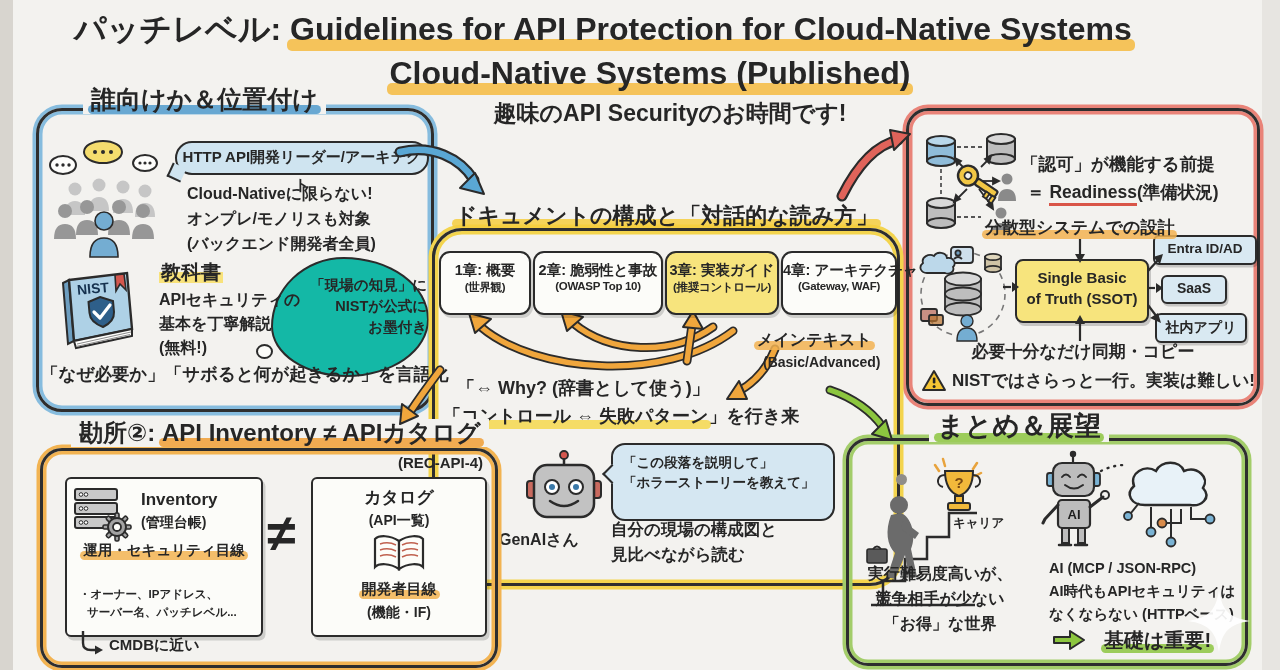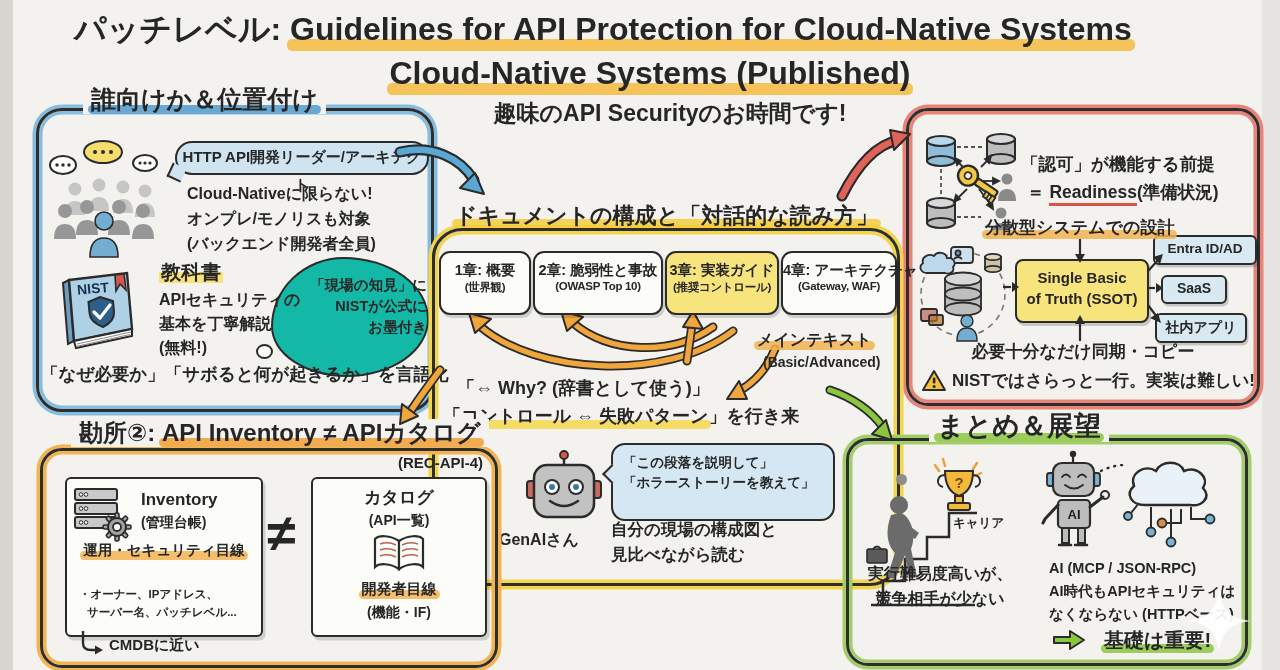--- a/index.html
+++ b/index.html
@@ -402,20 +402,21 @@
         <path d="M28,62 C22,78 24,92 32,100 L24,124 L32,126 L42,102 L46,126 L54,124 L48,96 C54,82 48,64 38,60 Z"></path>
         <path d="M40,68 L56,80 L52,86 L38,76 Z"></path>
       </g>
       <rect x="4" y="96" width="20" height="14" rx="2" fill="#5a5a5a" stroke="#2b2b2b" stroke-width="1.6"></rect>
       <path d="M10,96 q4,-5 8,0" stroke="#2b2b2b" stroke-width="1.8" fill="none"></path>
     </svg>
     <div class="ln" style="left:104px;top:74px;font-size:12.5px">キャリア</div>
 
     <div class="ln ctr" style="left:2px;top:122px;width:178px;font-size:16px">実行難易度高いが、</div>
     <div class="ln ctr" style="left:2px;top:147px;width:178px;font-size:16px">競争相手が少ない</div>
+    <div class="ln ctr" style="left:2px;top:172px;width:178px;font-size:16px">「お得」な世界</div>
 
     <svg class="ic" style="left:186px;top:8px" width="205" height="112" viewBox="0 0 205 112">
       <path d="M38,14 V6" stroke="#2b2b2b" stroke-width="2.2"></path>
         <circle cx="38" cy="5" r="3.2" fill="#2b2b2b"></circle>
       <rect x="12" y="24" width="7" height="13" rx="2.5" fill="#7ab3d4" stroke="#2b2b2b" stroke-width="1.8"></rect>
       <rect x="58" y="24" width="7" height="13" rx="2.5" fill="#7ab3d4" stroke="#2b2b2b" stroke-width="1.8"></rect>
       <rect x="18" y="14" width="41" height="33" rx="9" fill="#bdbdbd" stroke="#2b2b2b" stroke-width="2.2"></rect>
       <path d="M27,28 q4,-5 8,0 M43,28 q4,-5 8,0" stroke="#2b2b2b" stroke-width="2" fill="none" stroke-linecap="round"></path>
       <path d="M30,36 q9,7 18,0" stroke="#2b2b2b" stroke-width="2" fill="none" stroke-linecap="round"></path>
       <rect x="23" y="51" width="32" height="28" rx="4" fill="#bdbdbd" stroke="#2b2b2b" stroke-width="2.2"></rect>

